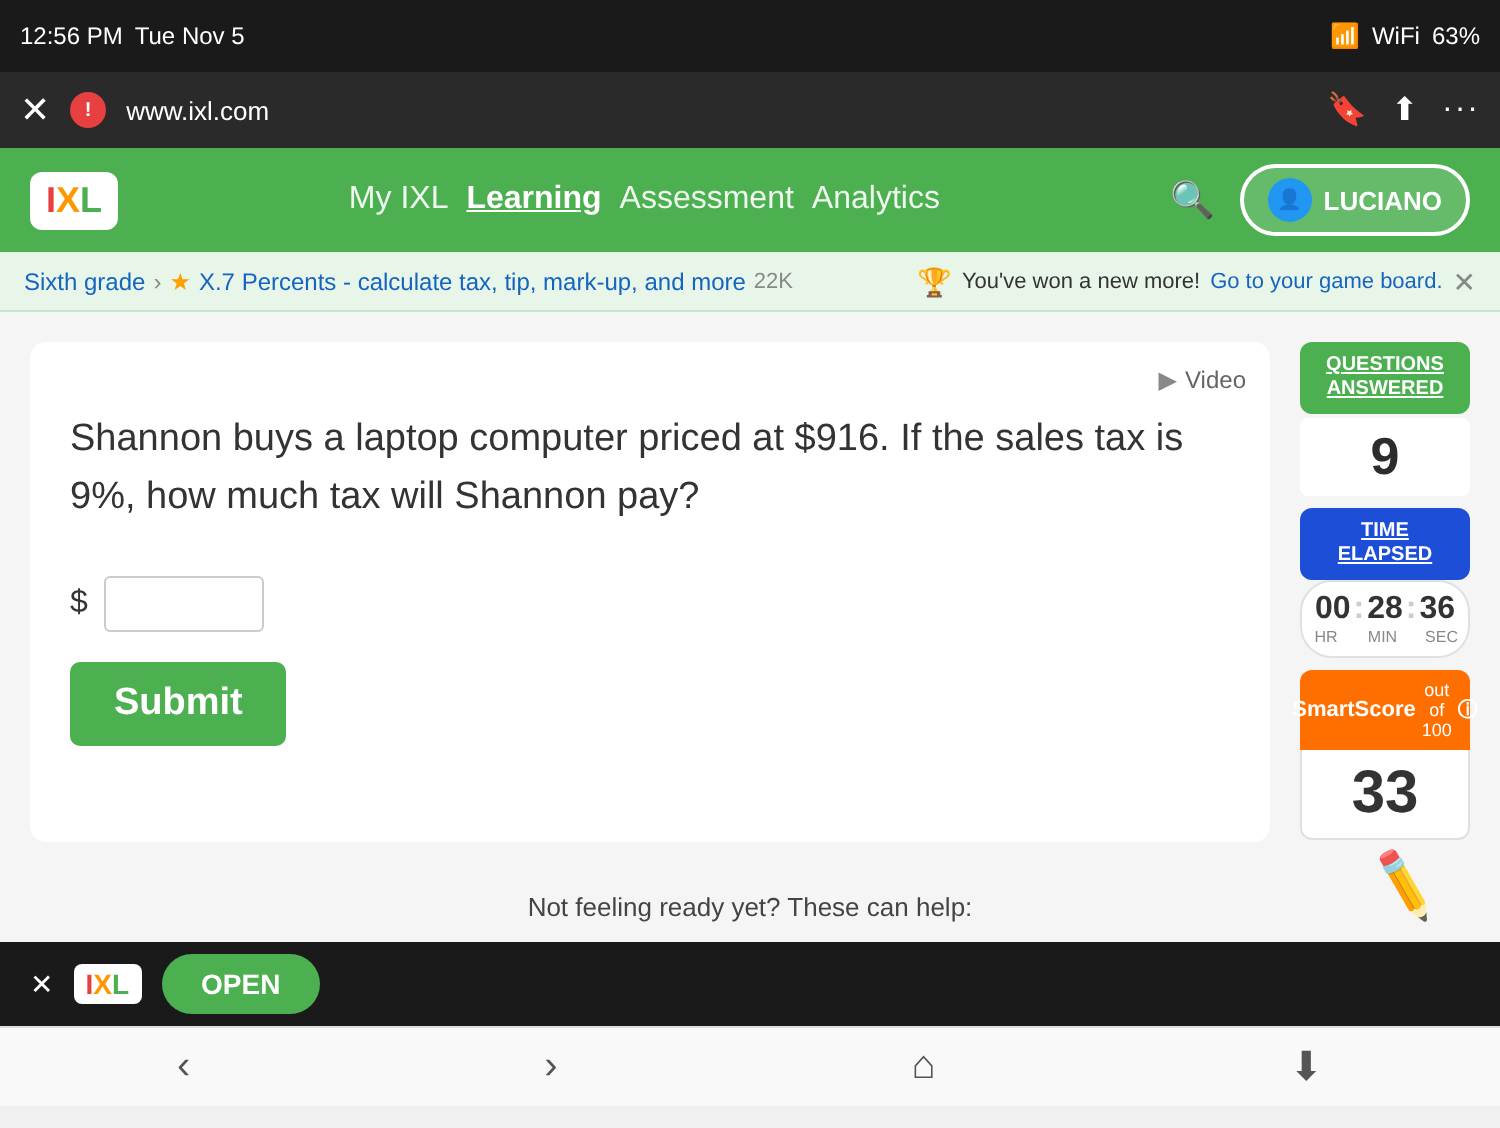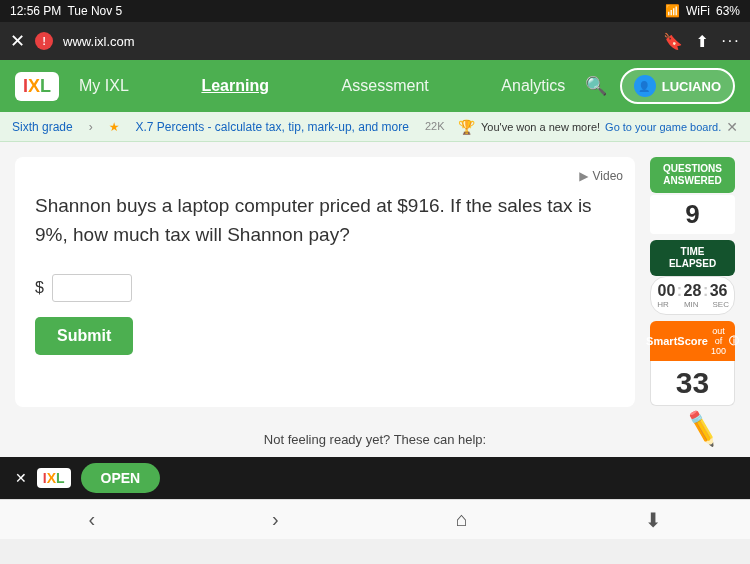--- a/index.html
+++ b/index.html
@@ -7,21 +7,21 @@
 
     
     .status-bar {
       background: #1a1a1a;
       color: white;
       font-size: 12px;
       padding: 4px 10px;
       display: flex;
       justify-content: space-between;
       align-items: center;
-      height: 22px;
+      height: 36px;
     }
     .status-left { display: flex; gap: 6px; align-items: center; }
     .status-right { display: flex; gap: 6px; align-items: center; }
 
     
     .browser-bar {
       background: #2a2a2a;
       display: flex;
       align-items: center;
       padding: 6px 10px;
@@ -64,21 +64,21 @@
       background: white;
       border-radius: 6px;
       padding: 4px 8px;
       font-size: 18px;
       font-weight: bold;
       color: #4caf50;
     }
     .ixl-logo .i { color: #e84040; }
     .ixl-logo .x { color: #ff9800; }
     .ixl-logo .l { color: #4caf50; }
-    .nav-links { display: flex; gap: 9px; flex: 1; justify-content: space-between; }
+    .nav-links { display: flex; gap: 9px; flex: 1; justify-content: center; }
     .nav-link {
       color: white;
       text-decoration: none;
       font-size: 16px;
       font-weight: 500;
       opacity: 0.9;
     }
     .nav-link.active {
       font-weight: bold;
       text-decoration: underline;
@@ -111,21 +111,21 @@
       background: #e8f5e9;
       padding: 6px 12px;
       display: flex;
       align-items: center;
       justify-content: space-between;
       font-size: 12px;
       color: #333;
       height: 30px;
       border-bottom: 1px solid #c8e6c9;
     }
-    .breadcrumb-left { display: flex; align-items: flex-start; gap: 16px; }
+    .breadcrumb-left { display: flex; align-items: center; gap: 4px; }
     .breadcrumb-sep { color: #888; }
     .breadcrumb-star { color: #ffa000; }
     .breadcrumb-link { color: #1565c0; text-decoration: none; }
     .breadcrumb-count { color: #888; font-size: 11px; }
     .prize-banner {
       display: flex;
       align-items: center;
       gap: 5px;
       font-size: 11px;
       color: #333;
@@ -187,47 +187,48 @@
       border-radius: 3px;
       padding: 0 5px;
       font-size: 14px;
     }
     .submit-btn {
       background: #4caf50;
       color: white;
       border: none;
       border-radius: 5px;
       padding: 10px 22px;
-      font-size: 16px;
+      font-size: 19px;
       font-weight: bold;
       cursor: pointer;
       margin-top: 15px;
       display: block;
     }
 
     
     .right-panel {
       width: 85px;
       display: flex;
       flex-direction: column;
       gap: 6px;
     }
     .stat-card {
       background: #4caf50;
       border-radius: 6px;
       padding: 6px 8px;
       text-align: center;
       color: white;
     }
-    .stat-card.blue { background: #14532d; }
+    .stat-card.blue { background: #1d4ed8; }
     .stat-label {
       font-size: 10px;
       font-weight: bold;
       text-transform: uppercase;
       line-height: 1.2;
+      text-decoration: underline;
     }
     .stat-value {
       font-size: 26px;
       font-weight: bold;
       color: #2c2c2c;
       background: white;
       border-radius: 4px;
       padding: 4px;
       text-align: center;
       margin-top: 2px;

